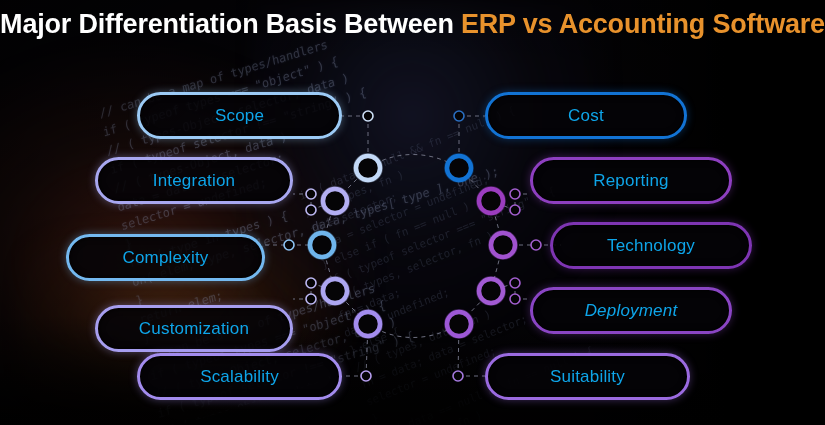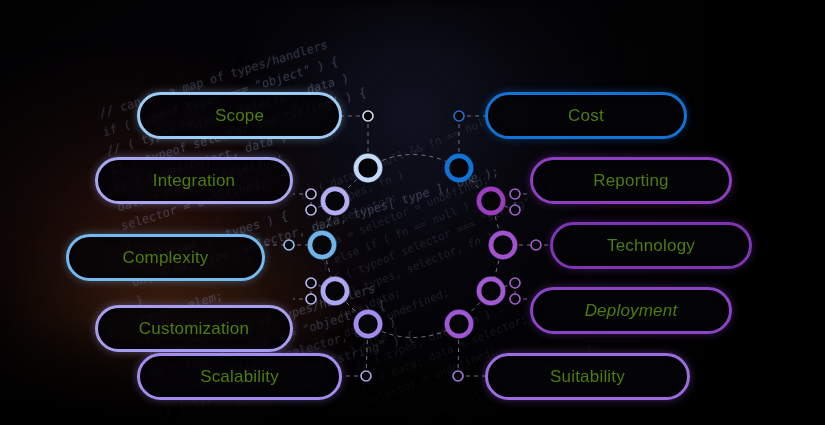--- a/index.html
+++ b/index.html
@@ -76,21 +76,21 @@
   .title .accent{color:#e8922c;}
 
   
   .pill{
     position:absolute;
     height:47px;
     border-radius:26px;
     border:3px solid #8ec5f5;
     background:rgba(5,4,7,0.86);
     display:flex;align-items:center;justify-content:center;
-    color:#4d7c0f;
+    color:#0ea5e9;
     font-size:17px;
     letter-spacing:0.2px;
     box-sizing:border-box;
   }
 
   
   #links{position:absolute;left:0;top:0;width:825px;height:425px;}
 </style>
 </head>
 <body>
@@ -149,20 +149,23 @@
       <div class="line">data = selector = undefined;</div>
       <div class="line">} else if ( fn == null ) {</div>
       <div class="line">if ( typeof selector === "string" ) {</div>
       <div class="line">// ( types, selector, fn )</div>
     </div>
 
   <div class="bg-dark-right"></div>
   <div class="bg-dark-bottom"></div>
   <div class="bg-vignette"></div>
 
+  <div class="title">
+    <span>Major Differentiation Basis Between </span><span class="accent">ERP vs Accounting Software</span>
+  </div>
 
   <svg id="links" viewBox="0 0 825 425">
       <path d="M 368 168 C 395 150 430 150 459 168" fill="none" stroke="#6d6f80" stroke-width="1" stroke-dasharray="4 4"></path>
       <path d="M 368 324 C 395 342 430 342 459 324" fill="none" stroke="#6d6f80" stroke-width="1" stroke-dasharray="4 4"></path>
       <line x1="368" y1="168" x2="335" y2="201" stroke="#6d6f80" stroke-width="1" stroke-dasharray="4 4"></line>
       <line x1="335" y1="201" x2="322" y2="245" stroke="#6d6f80" stroke-width="1" stroke-dasharray="4 4"></line>
       <line x1="322" y1="245" x2="335" y2="291" stroke="#6d6f80" stroke-width="1" stroke-dasharray="4 4"></line>
       <line x1="335" y1="291" x2="368" y2="324" stroke="#6d6f80" stroke-width="1" stroke-dasharray="4 4"></line>
       <line x1="459" y1="168" x2="491" y2="201" stroke="#6d6f80" stroke-width="1" stroke-dasharray="4 4"></line>
       <line x1="491" y1="201" x2="503" y2="245" stroke="#6d6f80" stroke-width="1" stroke-dasharray="4 4"></line>

